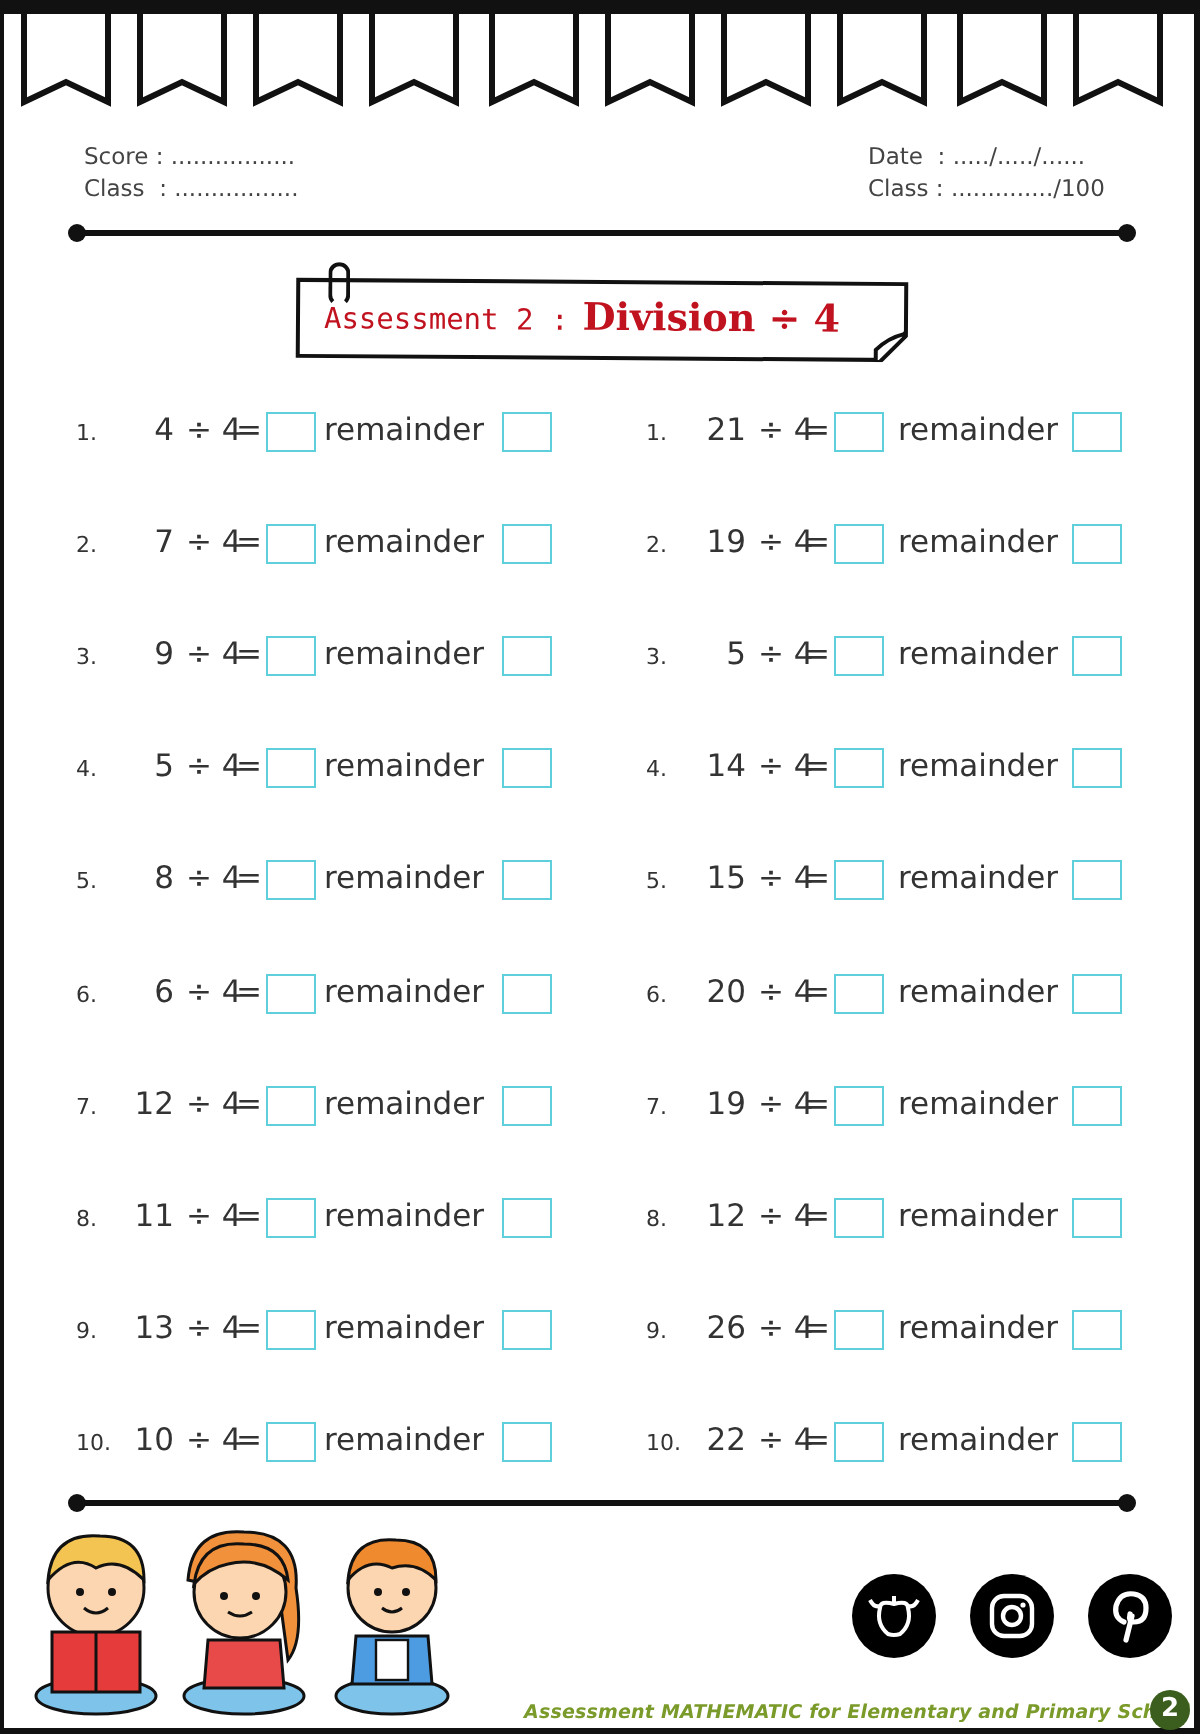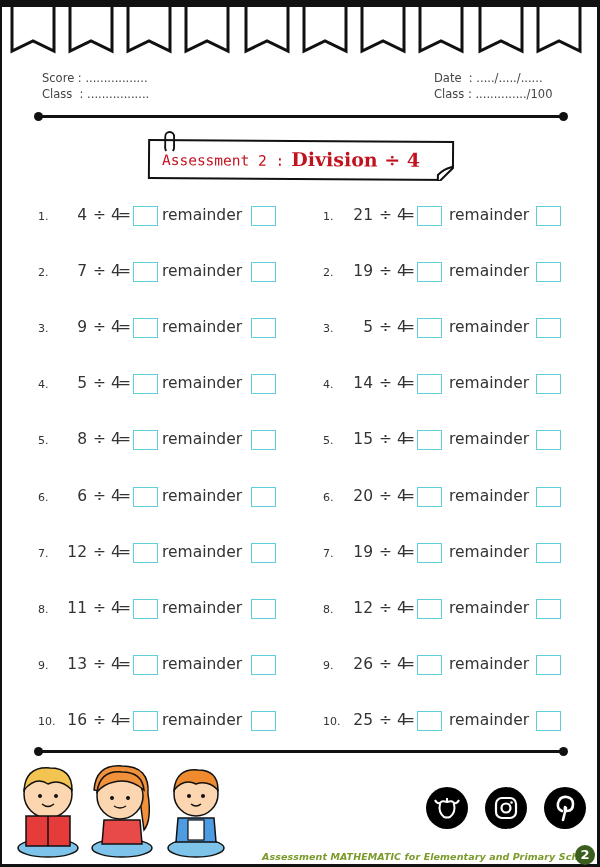--- a/index.html
+++ b/index.html
@@ -198,21 +198,21 @@
       <span class="pnum" style="left:38px">9.</span>
       <span class="dividend" style="left:63px">13</span>
       <span class="div-op" style="left:93px">÷ 4</span>
       <span class="div-op" style="left:118px">=</span>
       <span class="answer-box" style="left:133px;top:0"></span>
       <span class="rem-label" style="left:162px">remainder</span>
       <span class="rem-box" style="left:251px;top:0"></span>
     </div>
     <div class="problem" style="left: 0px; top: 710.9px;">
       <span class="pnum" style="left:38px">10.</span>
-      <span class="dividend" style="left:63px">16</span>
+      <span class="dividend" style="left:63px">10</span>
       <span class="div-op" style="left:93px">÷ 4</span>
       <span class="div-op" style="left:118px">=</span>
       <span class="answer-box" style="left:133px;top:0"></span>
       <span class="rem-label" style="left:162px">remainder</span>
       <span class="rem-box" style="left:251px;top:0"></span>
     </div>
   </div>
 <div id="right-col">
     <div class="problem" style="left: 0px; top: 206px;">
       <span class="pnum" style="left:323px">1.</span>
@@ -290,21 +290,21 @@
       <span class="pnum" style="left:323px">9.</span>
       <span class="dividend" style="left:349px">26</span>
       <span class="div-op" style="left:379px">÷ 4</span>
       <span class="div-op" style="left:402px">=</span>
       <span class="answer-box" style="left:417px;top:0"></span>
       <span class="rem-label" style="left:449px">remainder</span>
       <span class="rem-box" style="left:536px;top:0"></span>
     </div>
     <div class="problem" style="left: 0px; top: 710.9px;">
       <span class="pnum" style="left:323px">10.</span>
-      <span class="dividend" style="left:349px">25</span>
+      <span class="dividend" style="left:349px">22</span>
       <span class="div-op" style="left:379px">÷ 4</span>
       <span class="div-op" style="left:402px">=</span>
       <span class="answer-box" style="left:417px;top:0"></span>
       <span class="rem-label" style="left:449px">remainder</span>
       <span class="rem-box" style="left:536px;top:0"></span>
     </div>
   </div>
 
 <div class="rule rule-bottom"></div>
 

